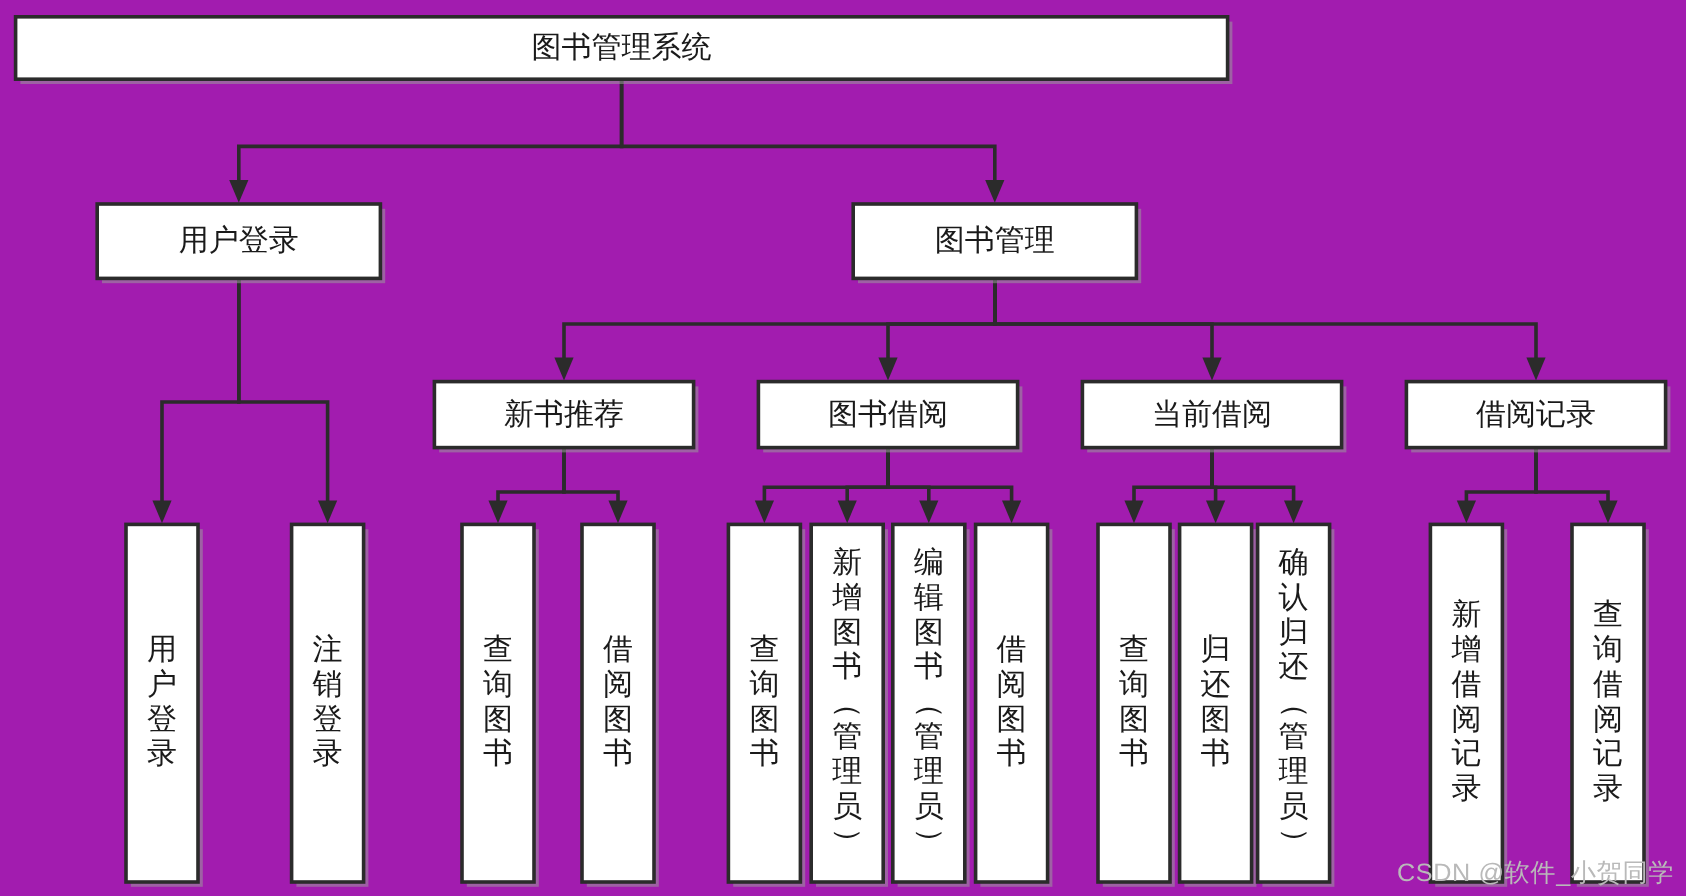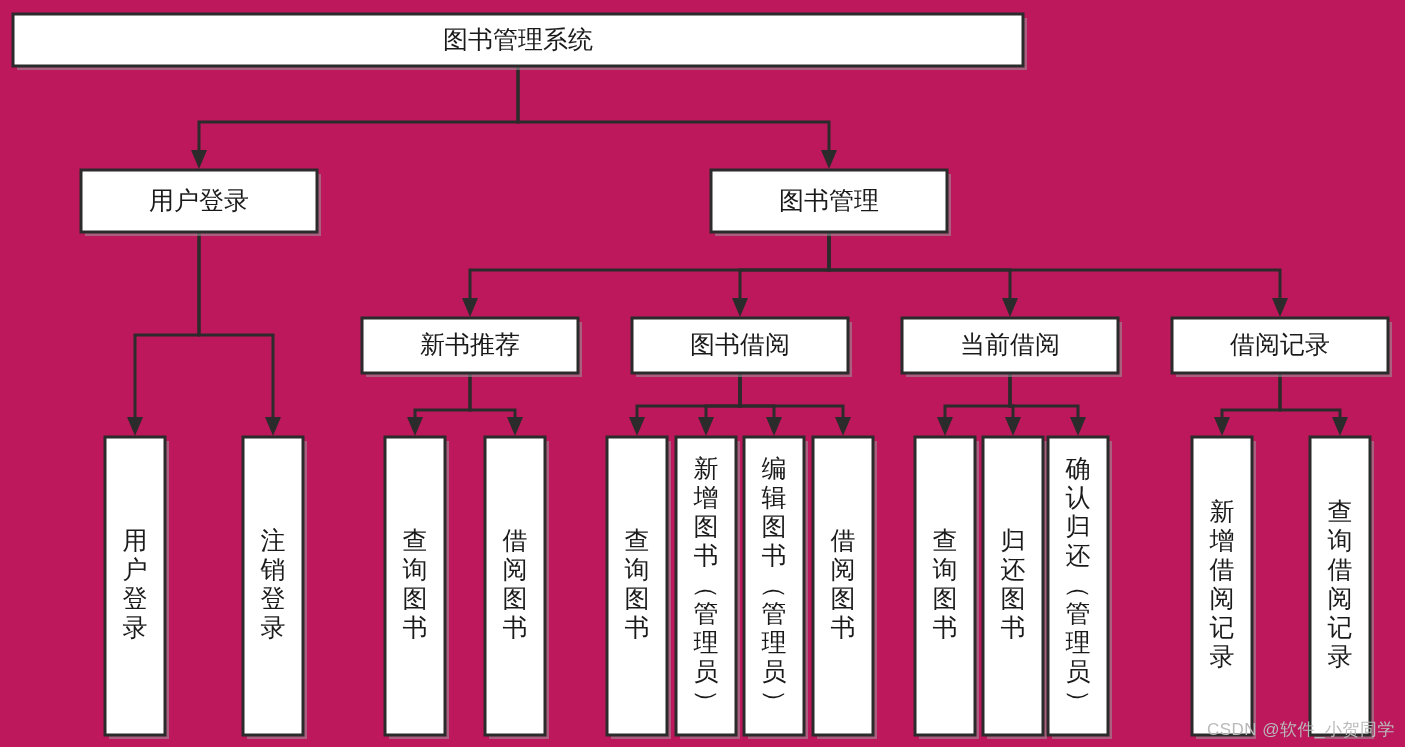--- a/index.html
+++ b/index.html
@@ -8,21 +8,21 @@
     padding: 0;
     background: #ffffff;
   }
   body {
     font-family: "Liberation Sans", "DejaVu Sans", sans-serif;
   }
   #diagram-root {
     position: relative;
     width: 1405px;
     height: 747px;
-    background: #be185d;
+    background: #a21caf;
     overflow: hidden;
   }
   svg#tree-svg {
     position: absolute;
     left: 0;
     top: 0;
     width: 1405px;
     height: 747px;
     display: block;
   }
@@ -53,21 +53,21 @@
   .label-h {
     font-size: 25px;
   }
   .label-v {
     font-size: 25px;
   }
   .watermark-text {
     position: absolute;
     right: 10px;
     bottom: 6px;
-    font-size: 17px;
+    font-size: 21px;
     color: #b9b9b9;
     font-family: "Liberation Sans", "DejaVu Sans", sans-serif;
     white-space: nowrap;
     letter-spacing: 0.5px;
     pointer-events: none;
   }
 </style>
 </head>
 <body>
 

